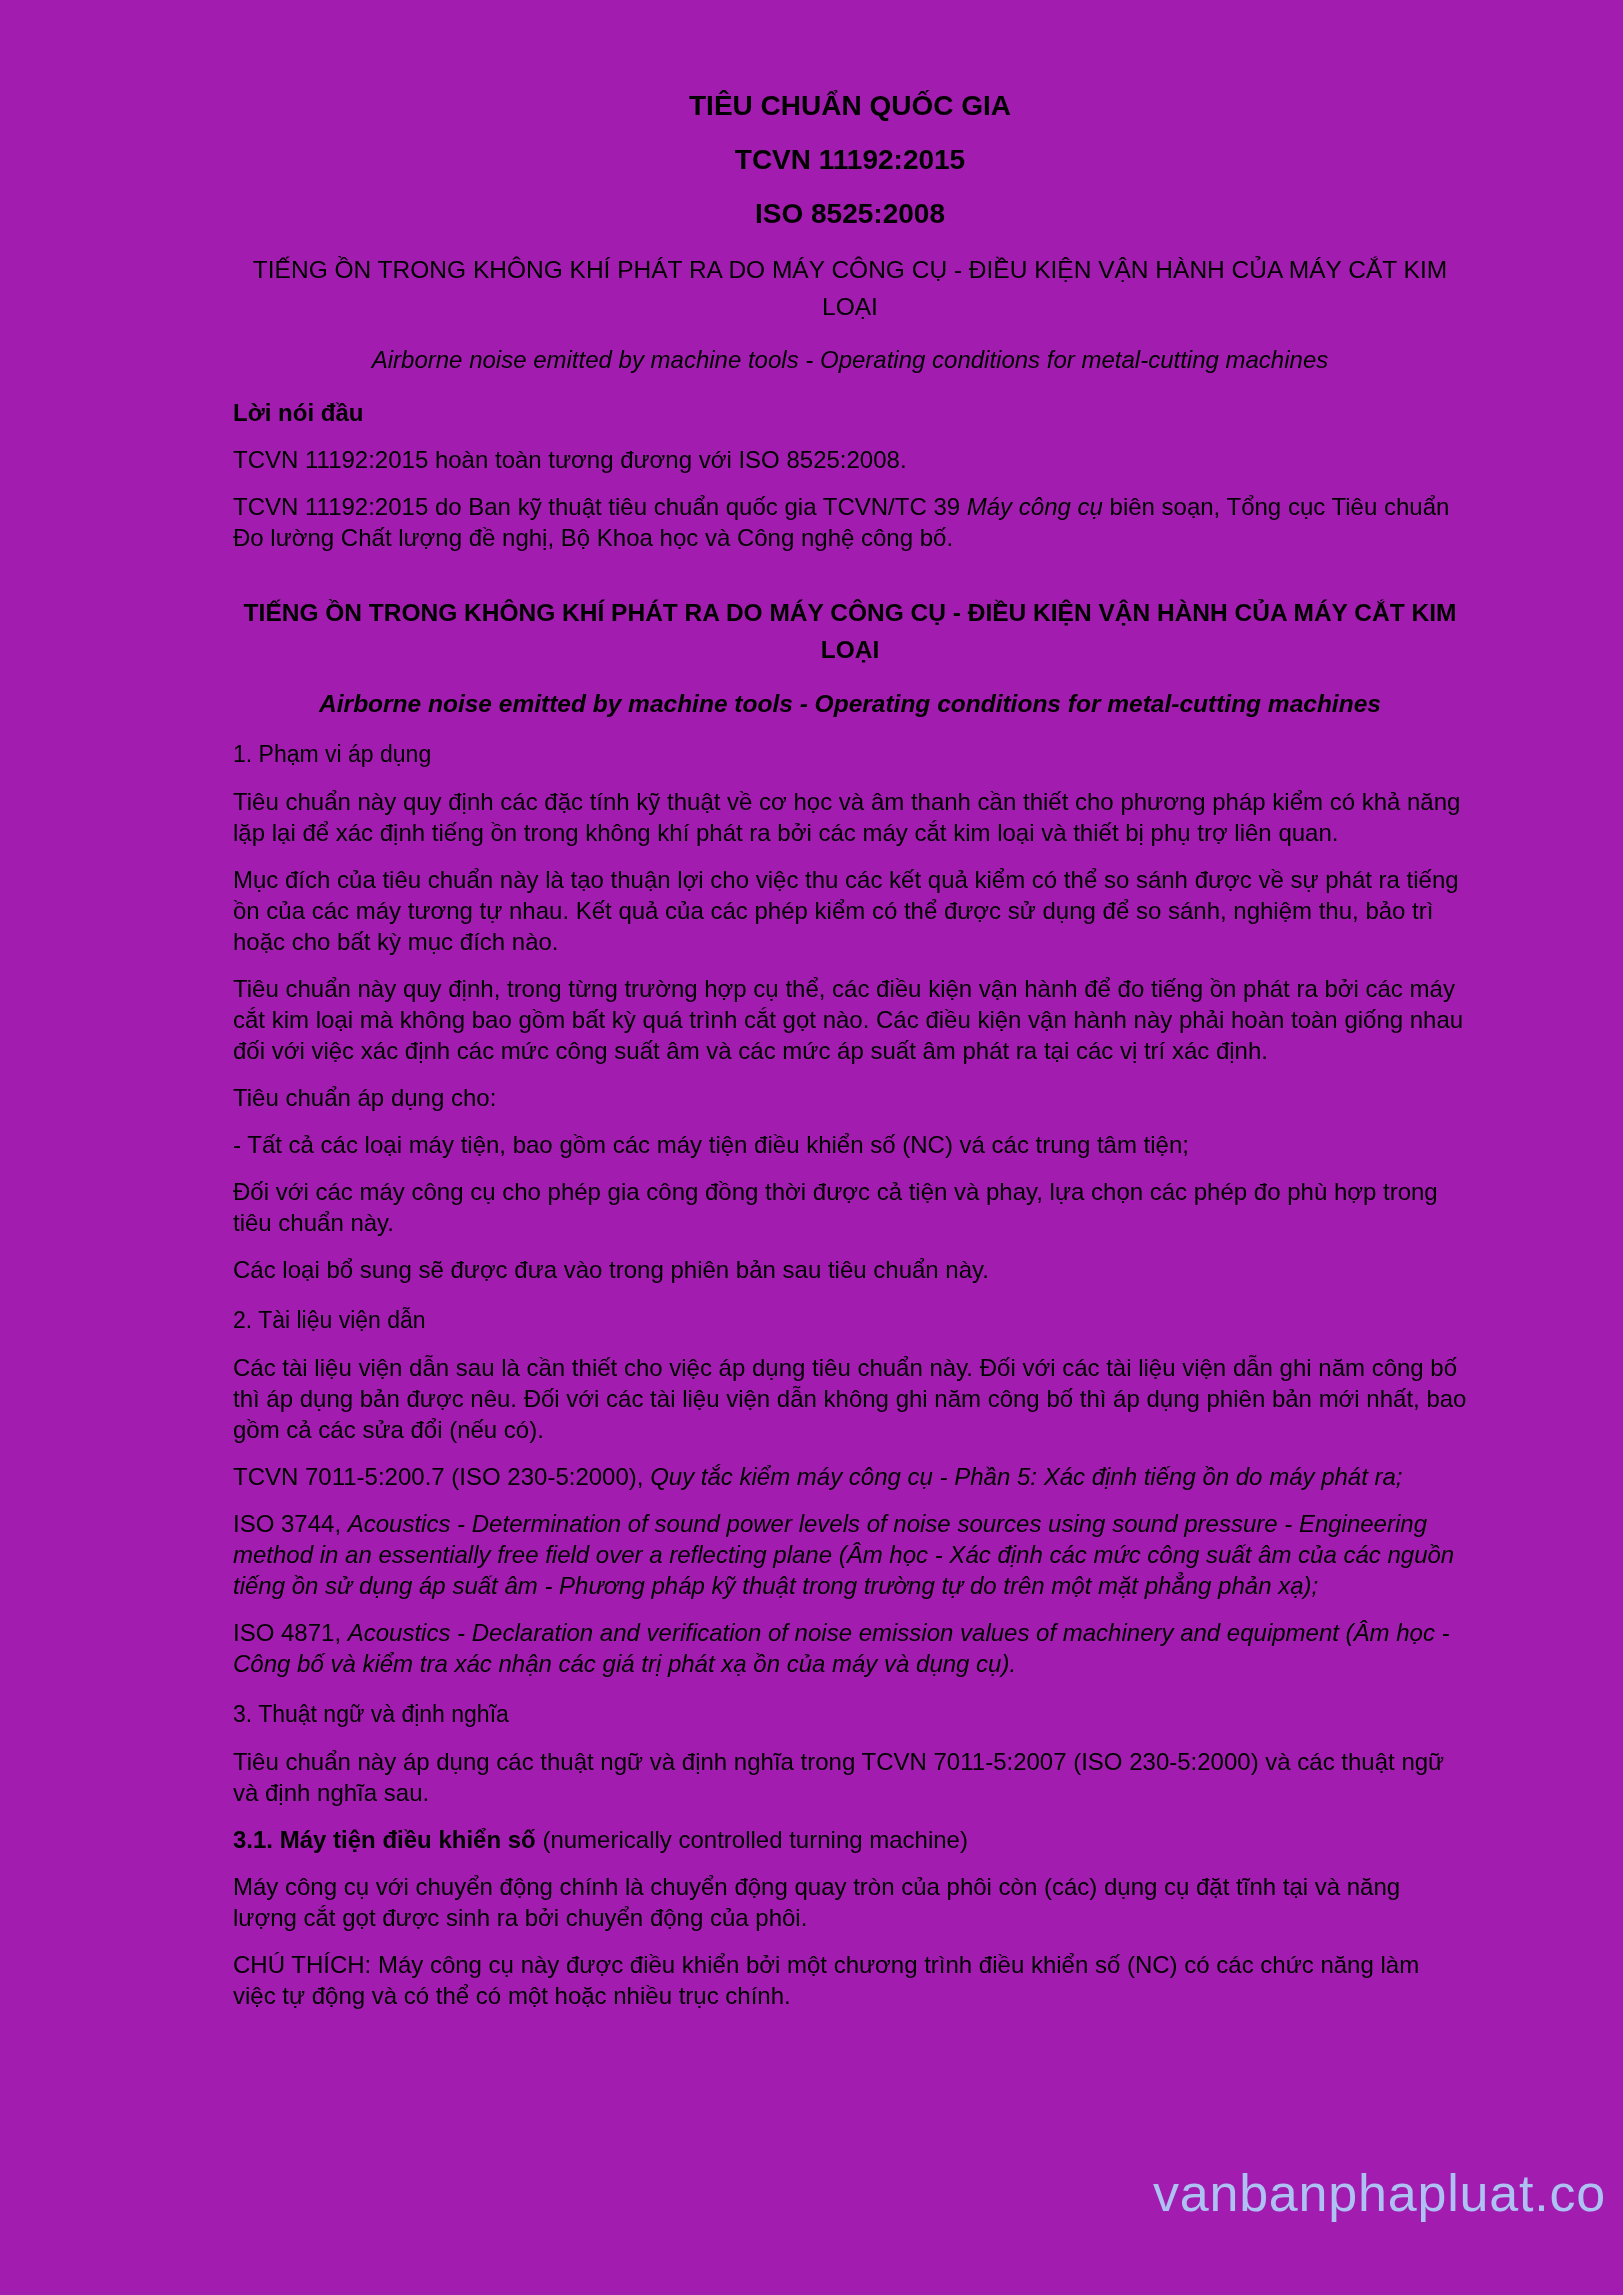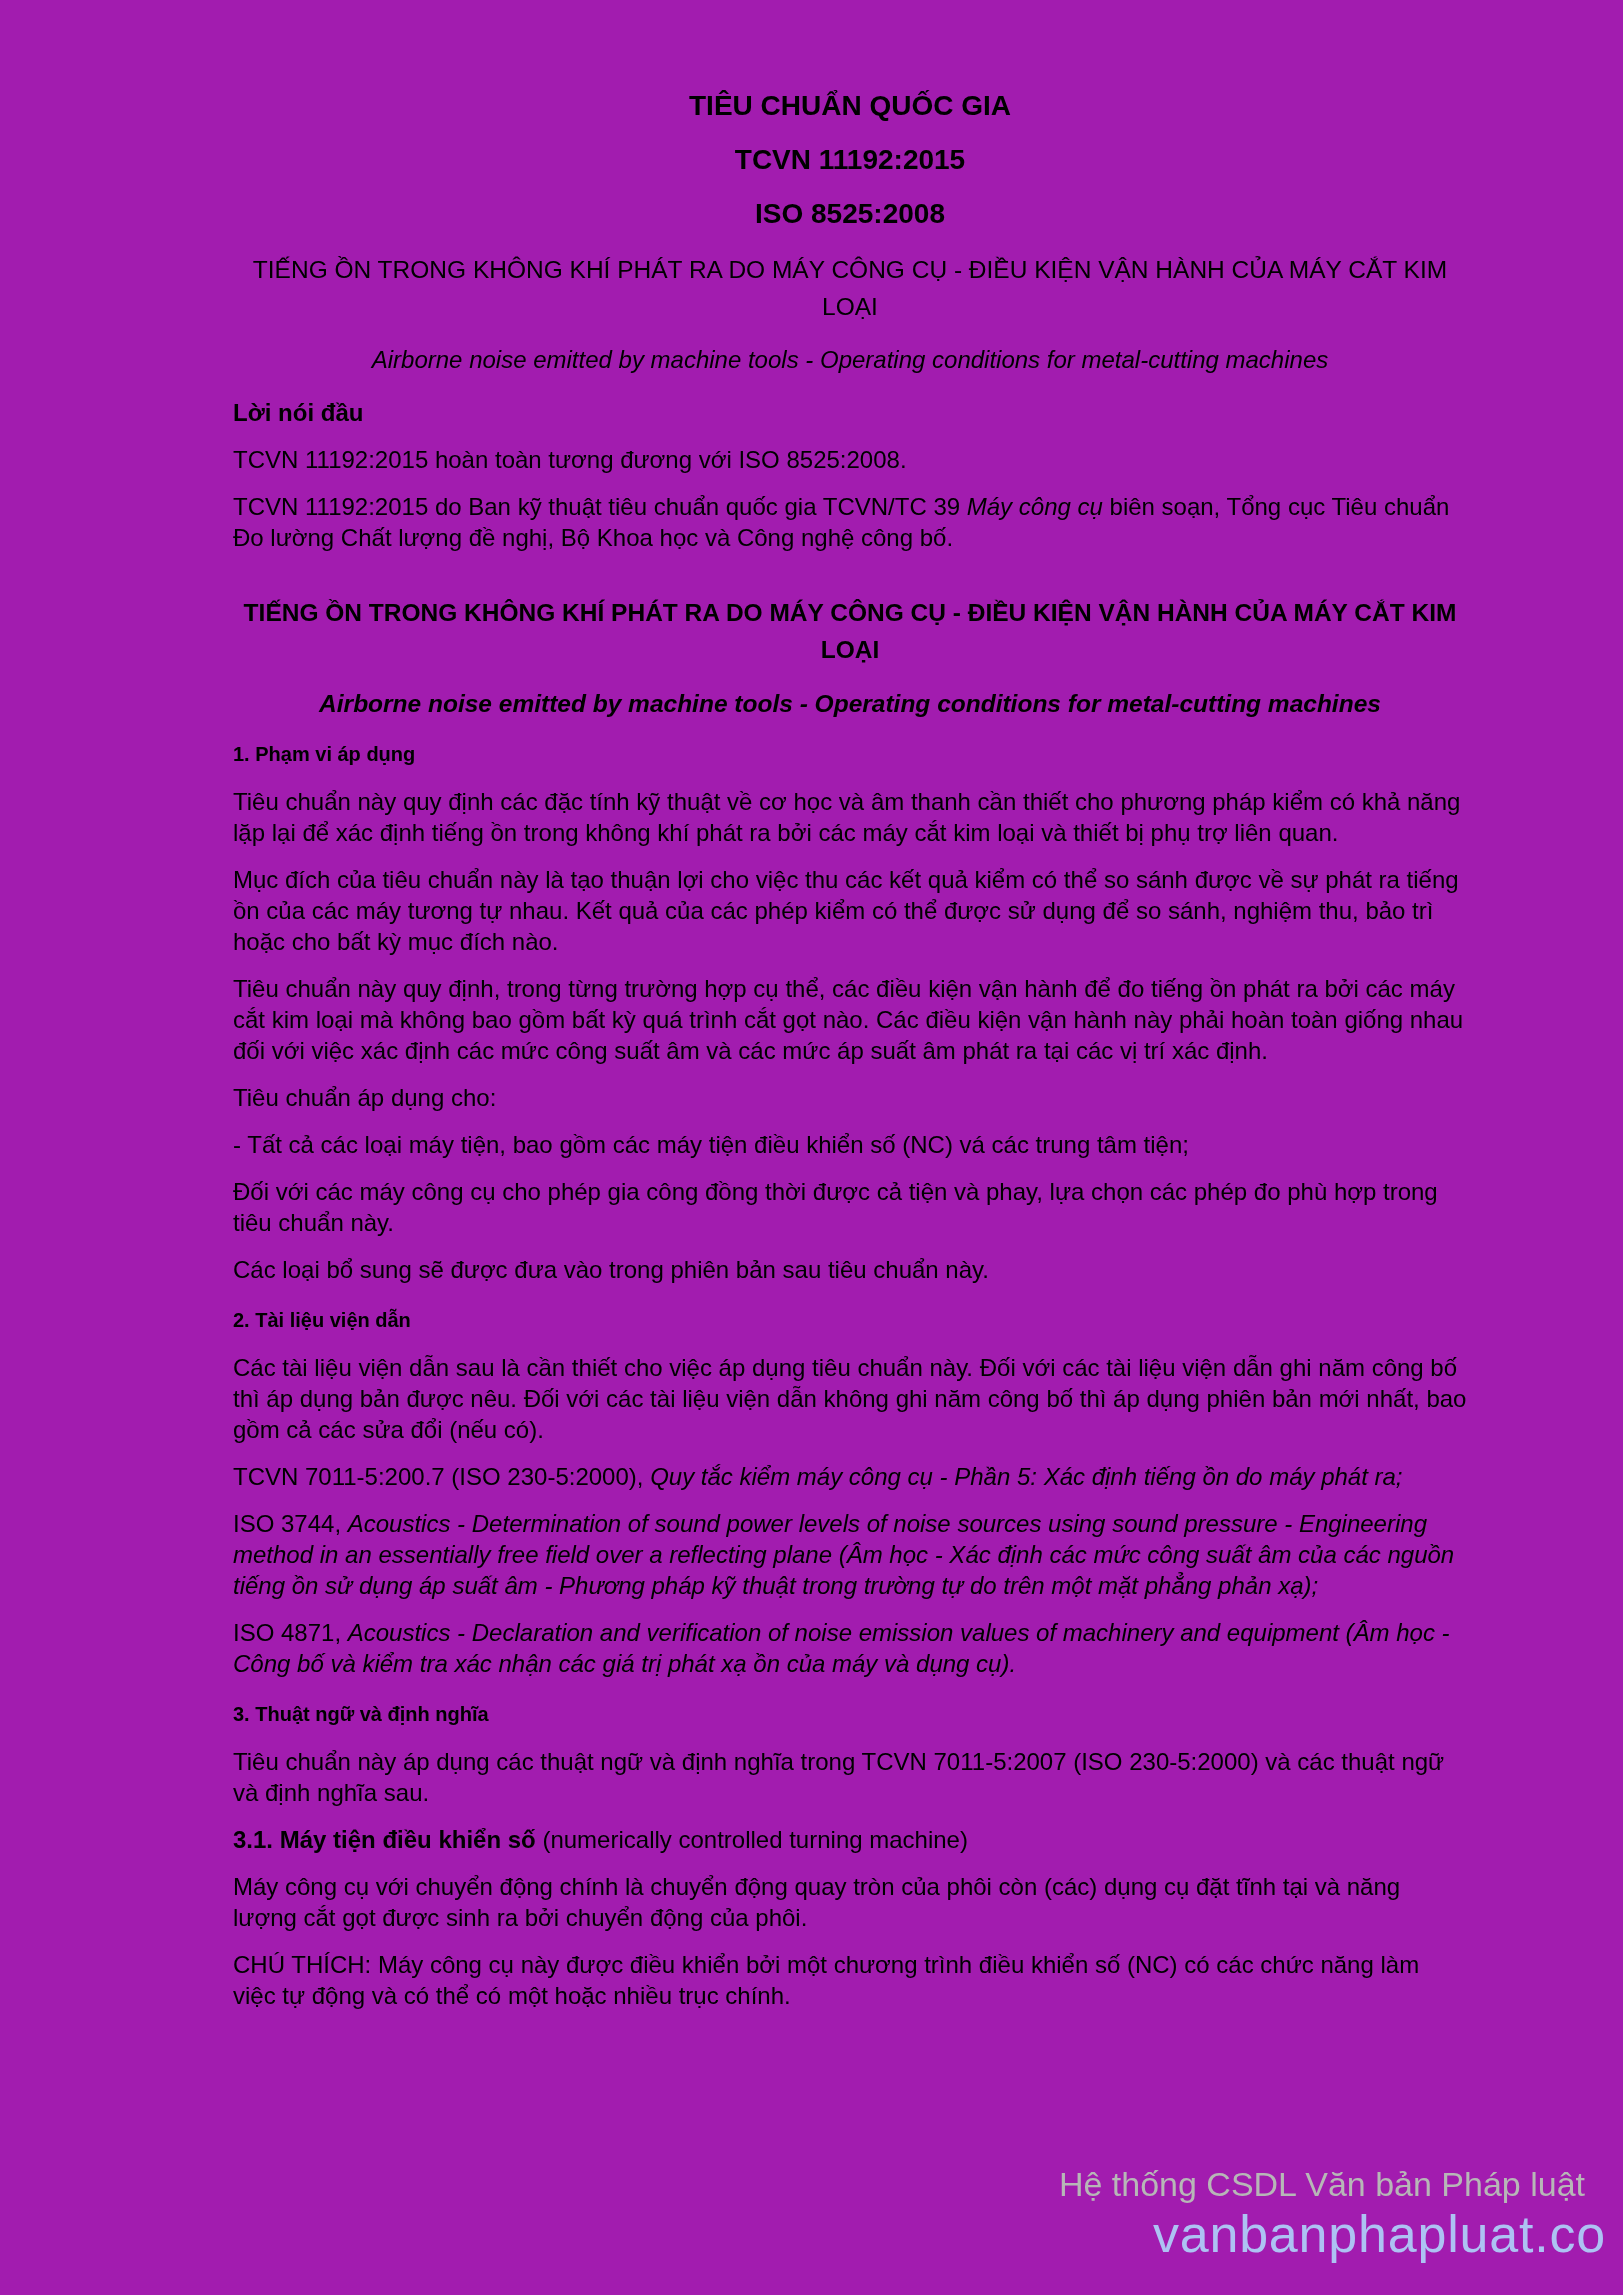--- a/index.html
+++ b/index.html
@@ -30,21 +30,21 @@
   }
   .fw-head{font-weight:bold;margin:22px 0 16px;}
   .body-title-vi{
     font-size:24.5px;line-height:37px;font-weight:bold;
     text-align:center;margin:41px 0 16px;
   }
   .body-title-en{
     font-size:24.5px;line-height:31px;font-weight:bold;font-style:italic;
     text-align:center;margin:20px 0;
   }
-  .sec-head{font-weight:bold;font-size:20px;line-height:31px;margin:20px 0 16px;}
+  .sec-head{font-weight:normal;font-size:23px;line-height:31px;margin:20px 0 16px;}
   .i{font-style:italic;}
   .b{font-weight:bold;}
   .watermark{
     position:absolute;top:2164px;right:17px;
     text-align:right;white-space:nowrap;pointer-events:none;
   }
   .wm1{font-size:34px;line-height:41px;color:#b7b7b7;padding-right:21px;}
   .wm2{font-size:52px;line-height:59px;color:#adc2f3;letter-spacing:0.8px;}
 </style>
 </head>
@@ -84,17 +84,16 @@
 
     <div class="sec-head">3. Thuật ngữ và định nghĩa</div>
     <p>Tiêu chuẩn này áp dụng các thuật ngữ và định nghĩa trong TCVN 7011-5:2007 (ISO 230-5:2000) và các thuật ngữ và định nghĩa sau.</p>
     <p><span class="b">3.1. Máy tiện điều khiển số</span><span> (numerically controlled turning machine)</span></p>
     <p>Máy công cụ với chuyển động chính là chuyển động quay tròn của phôi còn (các) dụng cụ đặt tĩnh tại và năng lượng cắt gọt được sinh ra bởi chuyển động của phôi.</p>
     <p>CHÚ THÍCH: Máy công cụ này được điều khiển bởi một chương trình điều khiển số (NC) có các chức năng làm việc tự động và có thể có một hoặc nhiều trục chính.</p>
 
   </div>
 
   <div class="watermark">
-    <div class="wm1" style="color: rgb(183, 183, 183);">Hệ thống CSDL  Văn bản Pháp luật</div>
     <div class="wm2" style="color: rgb(173, 194, 243);">vanbanphapluat.co</div>
   </div>
 </div>
 
 
 </body></html>

